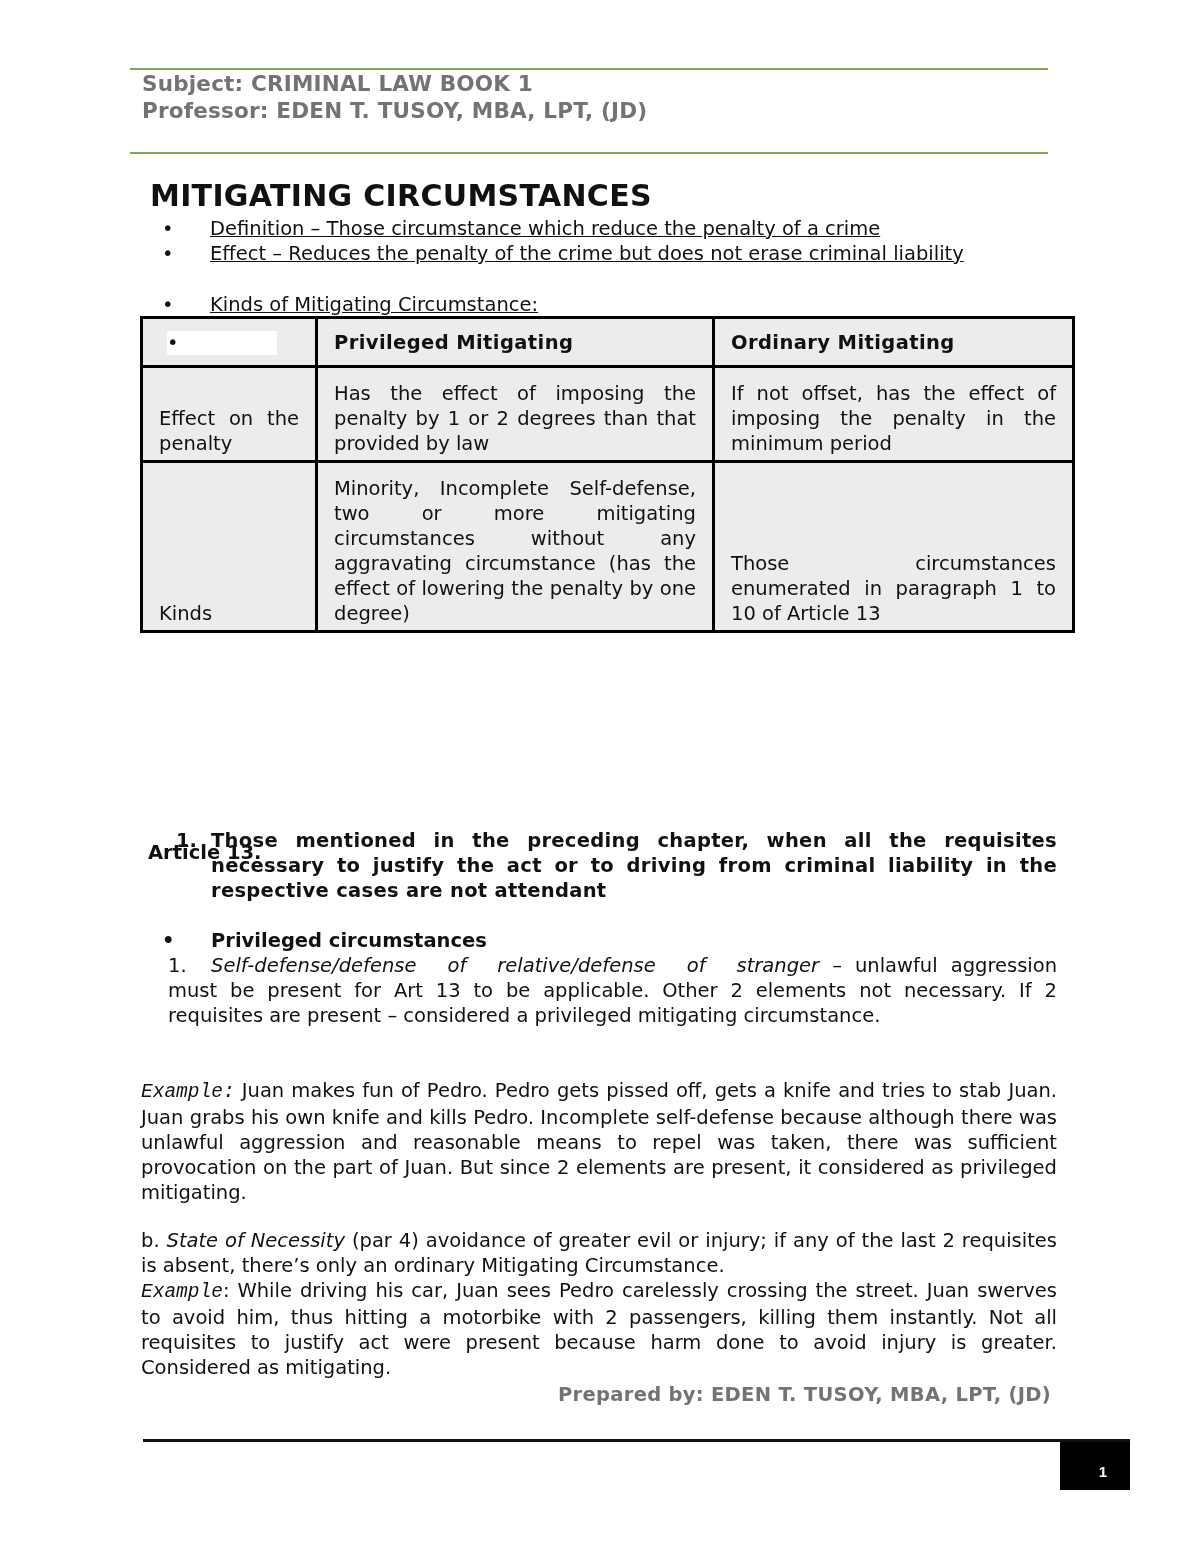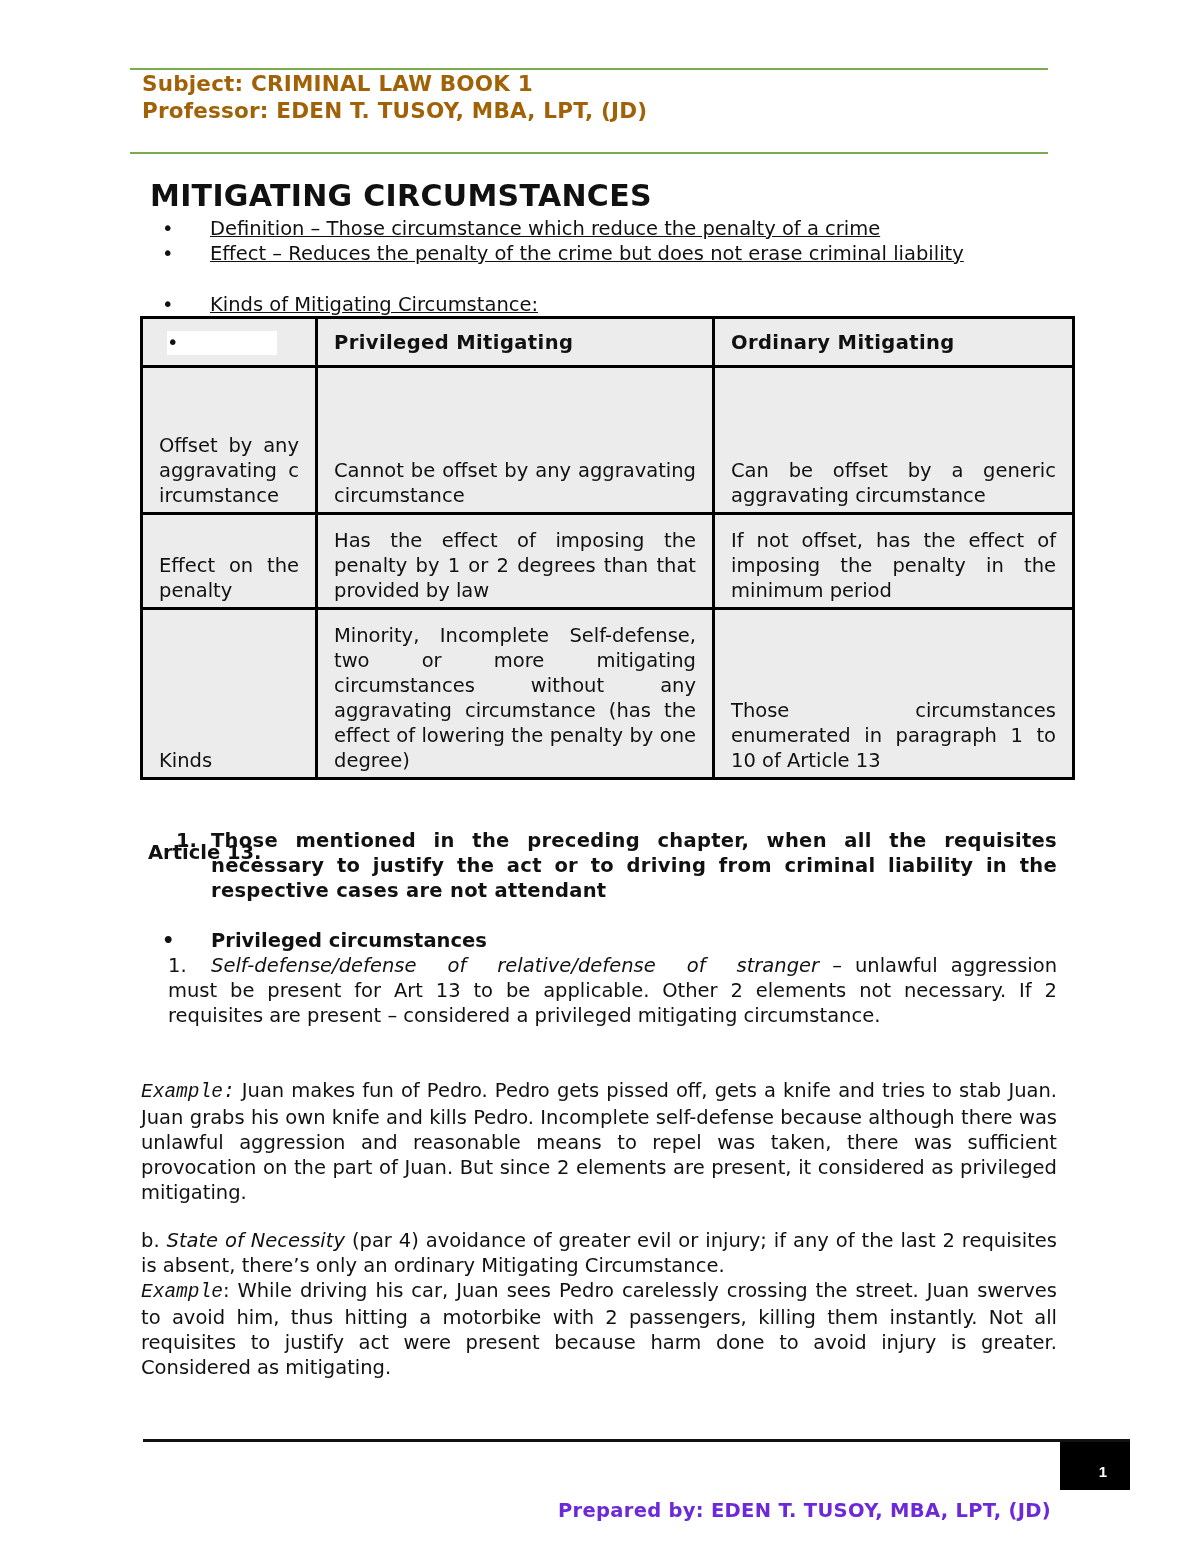--- a/index.html
+++ b/index.html
@@ -1,19 +1,19 @@
 <!DOCTYPE html>
 <html><head>
   <meta charset="utf-8">
   <style>
     html, body { margin: 0; padding: 0; background: #ffffff; }
     body { width: 1200px; height: 1553px; position: relative; overflow: hidden;
            font-family: "DejaVu Sans", sans-serif; color: #111; }
     .hdr-line { position: absolute; left: 130px; width: 918px; height: 2px; background: #7aab4e; }
-    .hdr { position: absolute; left: 142px; top: 70px; color: #a16207; font-weight: bold;
+    .hdr { position: absolute; left: 142px; top: 70px; color: #737373; font-weight: bold;
            font-family: "DejaVu Sans", sans-serif; font-size: 21.5px; line-height: 27px; letter-spacing: 0.2px; }
     .hdr div { white-space: nowrap; }
     .title { position: absolute; left: 150px; top: 178px; font-size: 30px; font-weight: bold; letter-spacing: 0.3px; }
     .bul { position: absolute; left: 162px; font-size: 19.5px; line-height: 25px; width: 896px; }
     .bul .dot { position: absolute; left: 0; top: 0; }
     .bul .txt { padding-left: 48px; display: block; text-decoration: underline; }
     .bul .cont { display: block; padding-left: 38px; }
     table.mit { position: absolute; left: 140px; top: 316px; width: 935px; border-collapse: collapse;
                 font-size: 19.5px; line-height: 25px; background: #ececec; }
     table.mit td { border: 3px solid #000; vertical-align: bottom; padding: 4px 16px 4px 16px; text-align: justify; }
@@ -21,21 +21,21 @@
     .bullet-box { display: inline-block; width: 110px; height: 24px; background: #fff; vertical-align: middle; position: relative; margin-left: 8px; }
     .bullet-box span { position: absolute; left: 0; top: -1px; font-weight: normal; }
     .col0 { width: 140px; }
     .col1 { width: 362px; }
     .body-text { position: absolute; left: 141px; width: 916px; font-size: 19.5px; line-height: 25px; text-align: justify; }
     .bold { font-weight: bold; }
     .it { font-style: italic; font-family: Liberation Mono, monospace; }
     .bi { font-weight: normal; font-style: italic; }
     .ol-item { position: absolute; font-size: 19.5px; line-height: 25px; text-align: justify; }
     .foot-line { position: absolute; left: 143px; top: 1439px; width: 987px; height: 3px; background: #111; }
-    .foot-text { position: absolute; left: 558px; top: 1499px; color: #6d28d9; font-weight: bold; font-size: 19.5px; letter-spacing: 0.3px; }
+    .foot-text { position: absolute; left: 558px; top: 1383px; color: #737373; font-weight: bold; font-size: 19.5px; letter-spacing: 0.3px; }
     .page-box { position: absolute; left: 1060px; top: 1442px; width: 70px; height: 48px; background: #000; color: #fff;
                 font-family: "Liberation Sans", sans-serif; font-weight: bold; font-size: 15px; }
     .page-box span { position: absolute; right: 23px; bottom: 10px; }
   </style>
 </head>
 <body>
 
 <div class="hdr-line" style="top:68px;"></div>
 <div class="hdr">
   <div>Subject: CRIMINAL LAW BOOK 1</div>
@@ -61,25 +61,20 @@
 <table class="mit">
   <tbody>
       <tr class="head">
     <td class="col0">
       <span class="bullet-box">
         <span>•</span>
       </span>
     </td>
     <td class="col1">Privileged Mitigating</td>
     <td>Ordinary Mitigating</td>
-  </tr>
-  <tr style="height:147px;">
-    <td class="col0" style="word-break:break-all;">Offset by any aggravating circumstance</td>
-    <td class="col1">Cannot be offset by any aggravating circumstance</td>
-    <td>Can be offset by a generic aggravating circumstance</td>
   </tr>
   <tr style="height:95px;">
     <td class="col0">Effect on the penalty</td>
     <td class="col1">Has the effect of imposing the penalty by 1 or 2 degrees than that provided by law</td>
     <td>If not offset,  has the effect of imposing the penalty in the minimum period</td>
   </tr>
   <tr style="height:170px;">
     <td class="col0">Kinds</td>
     <td class="col1">Minority, Incomplete Self-defense, two or more mitigating circumstances without any aggravating circumstance (has the effect of lowering the penalty by one degree)</td>
     <td>Those circumstances enumerated in paragraph 1 to 10 of Article 13</td>

